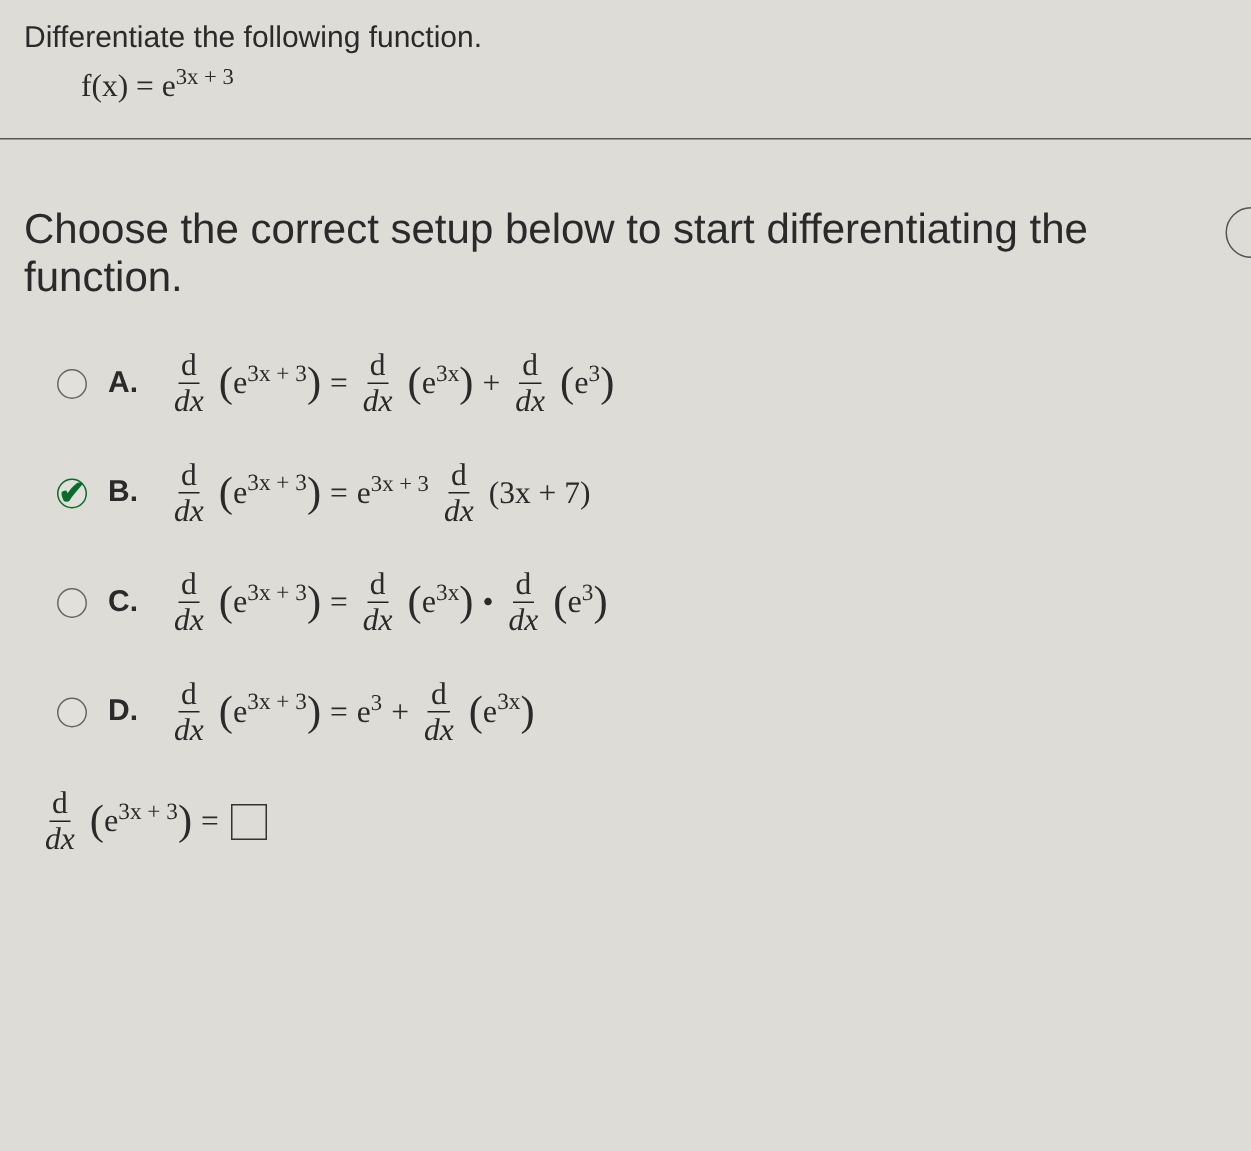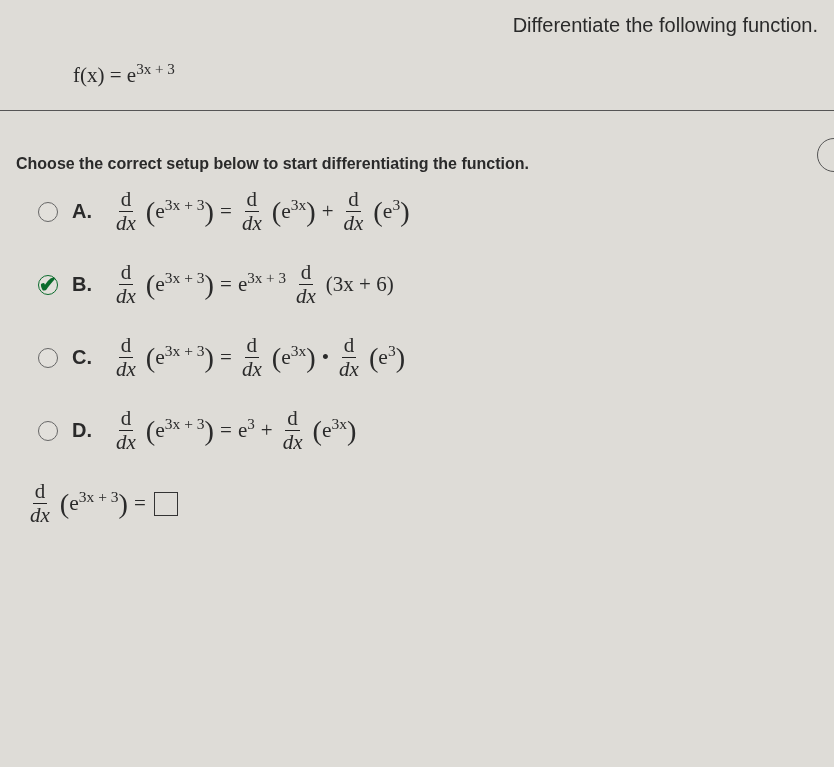--- a/index.html
+++ b/index.html
@@ -11,39 +11,37 @@
     width: 834px;
     height: 767px;
     color: #2a2a2a;
     font-size: 19px;
     position: relative;
   }
   .page {
     padding: 14px 16px 0 16px;
   }
   .question-text {
-    margin-bottom: 26px;
+    margin-bottom: 8px;
     font-size: 20px;
-    text-align: right;
   }
   .func-line {
-    margin-left: 57px;
+    margin-left: 38px;
     margin-bottom: 22px;
     font-size: 21px;
   }
   .hr {
     border: none;
     border-top: 1.5px solid #555;
     margin: 0 -16px 0 -16px;
   }
   .instruction {
     margin-top: 44px;
-    margin-bottom: 16px;
-    font-size: 16px;
-    font-weight: bold;
+    margin-bottom: 32px;
+    font-size: 28px;
   }
   .options {
     margin-left: 22px;
     margin-top: 12px;
   }
   .opt {
     display: flex;
     align-items: center;
     margin-bottom: 28px;
     gap: 10px;
@@ -180,21 +178,21 @@
             <span class="num">d</span>
             <span class="den">dx</span>
           </span>
         <span class="paren-group">(<span class="inner"><span>e</span><sup>3x + 3</sup></span>)</span>
         <span>=</span>
         <span><span>e</span><sup>3x + 3</sup></span>
         <span class="frac">
             <span class="num">d</span>
             <span class="den">dx</span>
           </span>
-        <span>(3x + 6)</span>
+        <span>(3x + 7)</span>
       </span>
     </div>
 
     <div class="opt">
       <span class="radio"></span>
       <span class="opt-label">C.</span>
       <span class="math">
         <span class="frac">
             <span class="num">d</span>
             <span class="den">dx</span>

